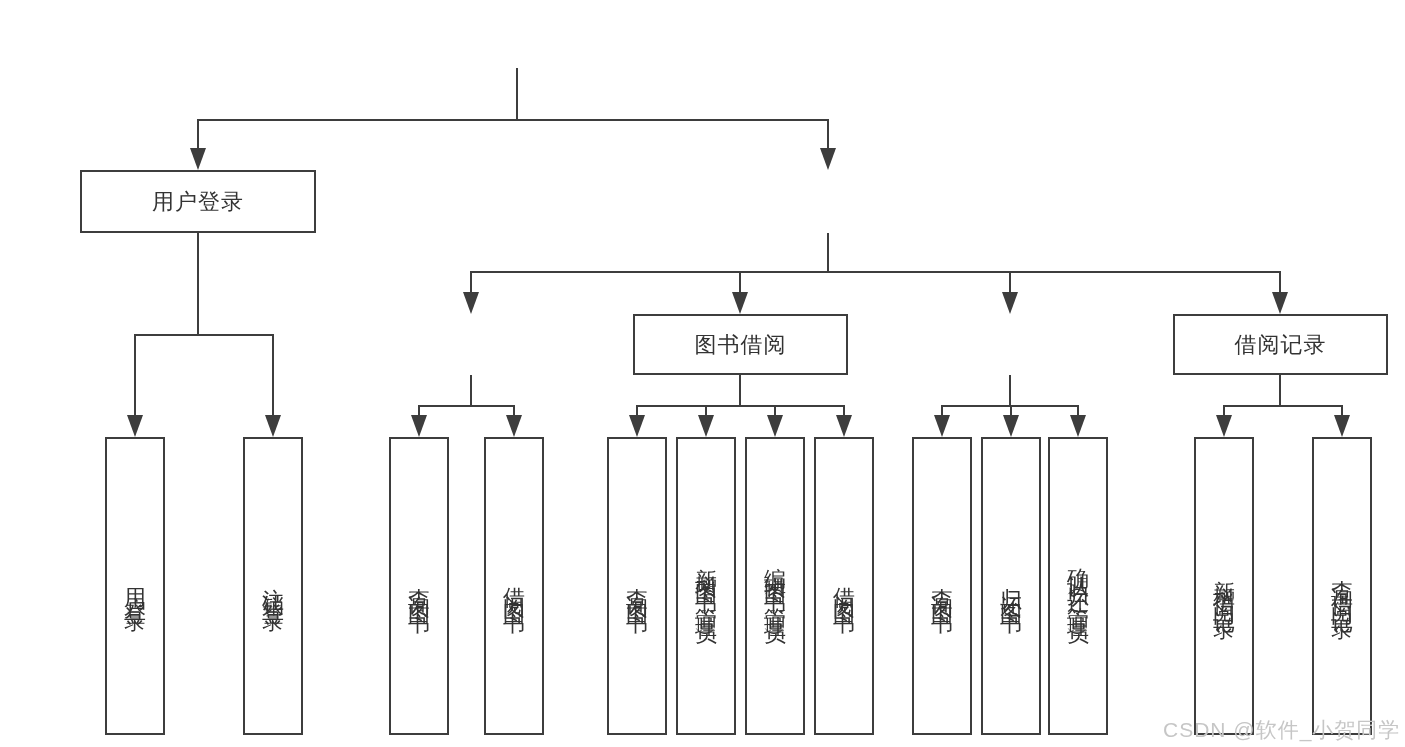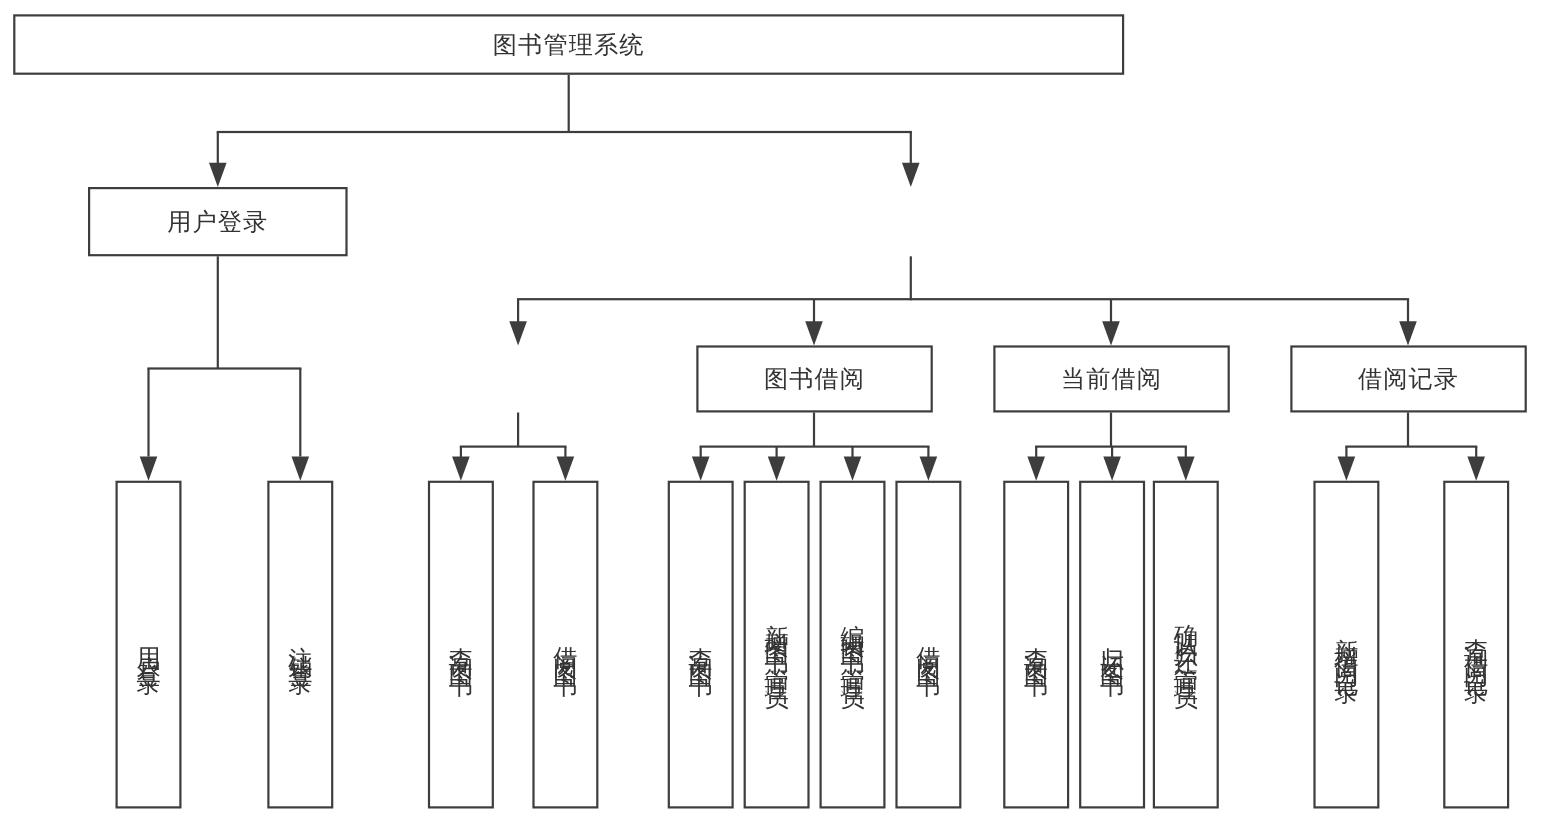--- a/index.html
+++ b/index.html
@@ -61,26 +61,24 @@
     position:absolute;left:1163px;top:716px;z-index:5;
     font-size:21px;letter-spacing:1px;color:var(--watermark);
     white-space:nowrap;
   }
 </style>
 </head>
 <body>
 
 <div class="diagram">
 
-  <div class="box hbox root">图书管理系统</div>
 
   <div class="box hbox n-user-login">用户登录</div>
 
   <div class="box hbox n-borrow">图书借阅</div>
-  <div class="box hbox n-current">当前借阅</div>
   <div class="box hbox n-record">借阅记录</div>
 
   <div class="box vbox leaf l1">用户登录</div>
   <div class="box vbox leaf l2">注销登录</div>
   <div class="box vbox leaf l3">查询图书</div>
   <div class="box vbox leaf l4">借阅图书</div>
   <div class="box vbox leaf l5">查询图书</div>
   <div class="box vbox leaf l6">新增图书（管理员）</div>
   <div class="box vbox leaf l7">编辑图书（管理员）</div>
   <div class="box vbox leaf l8">借阅图书</div>
@@ -142,14 +140,15 @@
   <div class="vline" style="left:1077px;top:406px;height:10px;"></div>
   <div class="arrow" style="left:1070px;top:415px;"></div>
 
   <div class="vline" style="left:1279px;top:375px;height:31px;"></div>
   <div class="hline" style="left:1223px;top:405px;width:120px;"></div>
   <div class="vline" style="left:1223px;top:406px;height:10px;"></div>
   <div class="arrow" style="left:1216px;top:415px;"></div>
   <div class="vline" style="left:1341px;top:406px;height:10px;"></div>
   <div class="arrow" style="left:1334px;top:415px;"></div>
 
+  <div class="watermark">CSDN @软件_小贺同学</div>
 
 </div>
 
 </body></html>

